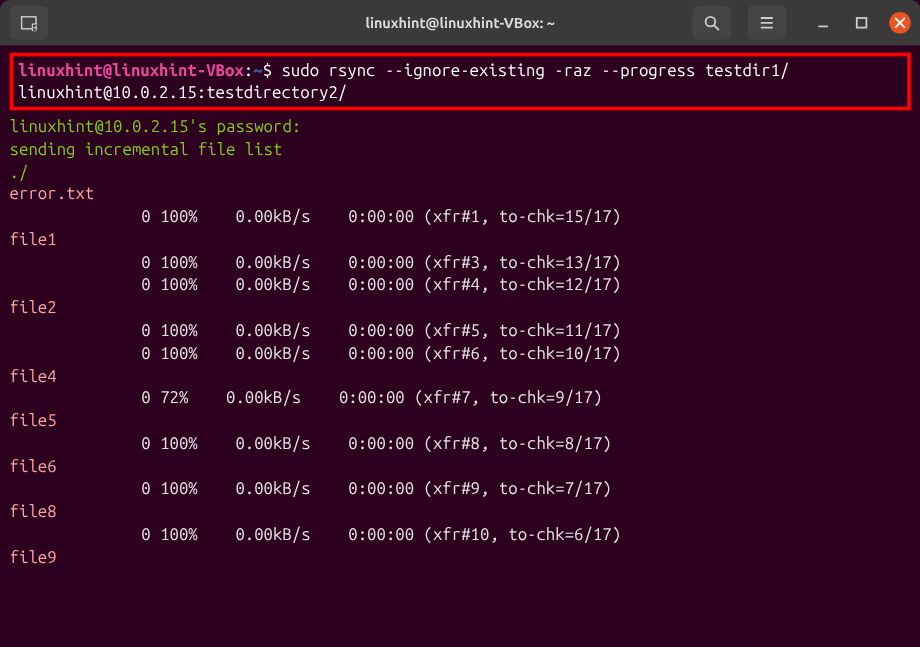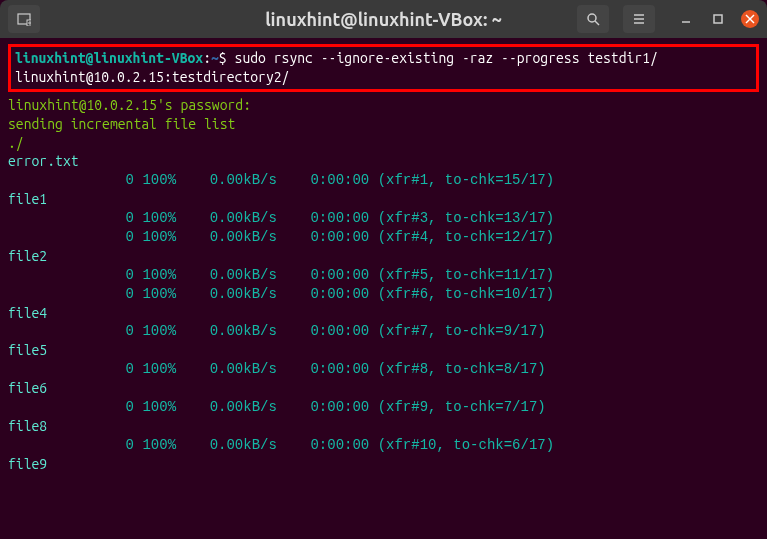--- a/index.html
+++ b/index.html
@@ -38,21 +38,21 @@
       justify-content: center;
       color: #ccc;
       font-size: 14px;
       cursor: pointer;
     }
     .titlebar-title {
       position: absolute;
       left: 50%;
       transform: translateX(-50%);
       color: #ddd;
-      font-size: 18px;
+      font-size: 12px;
       font-weight: bold;
       font-family: 'Ubuntu', sans-serif;
     }
     .titlebar-right {
       margin-left: auto;
       display: flex;
       align-items: center;
       gap: 14px;
     }
     .search-button, .menu-button {
@@ -96,43 +96,42 @@
       color: #fff;
       font-size: 14px;
       line-height: 1.35;
     }
     .highlight-box {
       border: 3px solid #ff0000;
       padding: 2px 4px;
       margin-bottom: 4px;
     }
     .prompt-user {
-      color: #14b8a6;
+      color: #ec4899;
       font-weight: bold;
     }
     .prompt-path {
       color: #3465a4;
       font-weight: bold;
     }
     .prompt-sep {
       color: #fff;
     }
     .cmd {
       color: #fff;
     }
     .output {
       color: #84cc16;
     }
     .filename {
-      color: #5eead4;
+      color: #fca5a5;
     }
     .progress-line {
       white-space: pre;
-      color: #14b8a6;
-      font-family: Liberation Mono, monospace;
+      color: #e5e5e5;
     }
   </style>
 </head>
 <body>
 
 <div class="titlebar">
   <div class="titlebar-left">
     <div class="tab-button">
       <svg width="14" height="14" viewBox="0 0 14 14">
         <rect x="1" y="2" width="12" height="10" fill="none" stroke="#ccc" stroke-width="1.2"></rect>
@@ -188,21 +187,21 @@
   <div id="transfers">
       <div class="filename">error.txt</div>
       <div class="progress-line">              0 100%    0.00kB/s    0:00:00 (xfr#1, to-chk=15/17)</div>
       <div class="filename">file1</div>
       <div class="progress-line">              0 100%    0.00kB/s    0:00:00 (xfr#3, to-chk=13/17)</div>
       <div class="progress-line">              0 100%    0.00kB/s    0:00:00 (xfr#4, to-chk=12/17)</div>
       <div class="filename">file2</div>
       <div class="progress-line">              0 100%    0.00kB/s    0:00:00 (xfr#5, to-chk=11/17)</div>
       <div class="progress-line">              0 100%    0.00kB/s    0:00:00 (xfr#6, to-chk=10/17)</div>
       <div class="filename">file4</div>
-      <div class="progress-line">              0 100%    0.00kB/s    0:00:00 (xfr#7, to-chk=9/17)</div>
+      <div class="progress-line">              0 72%    0.00kB/s    0:00:00 (xfr#7, to-chk=9/17)</div>
       <div class="filename">file5</div>
       <div class="progress-line">              0 100%    0.00kB/s    0:00:00 (xfr#8, to-chk=8/17)</div>
       <div class="filename">file6</div>
       <div class="progress-line">              0 100%    0.00kB/s    0:00:00 (xfr#9, to-chk=7/17)</div>
       <div class="filename">file8</div>
       <div class="progress-line">              0 100%    0.00kB/s    0:00:00 (xfr#10, to-chk=6/17)</div>
       <div class="filename">file9</div>
     </div>
 </div>
 

